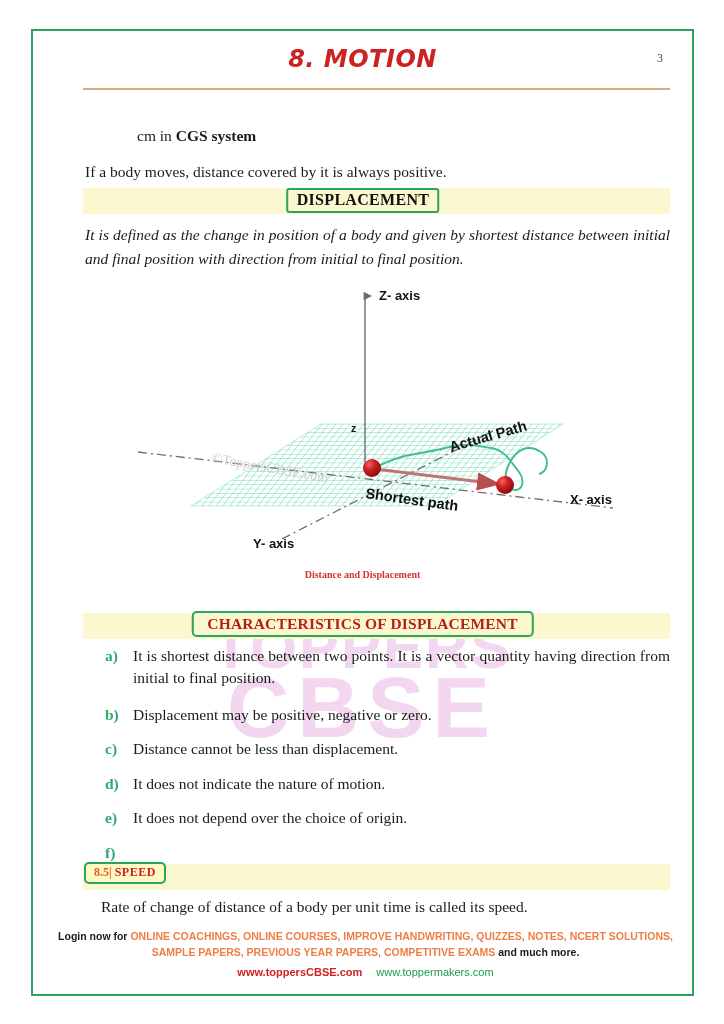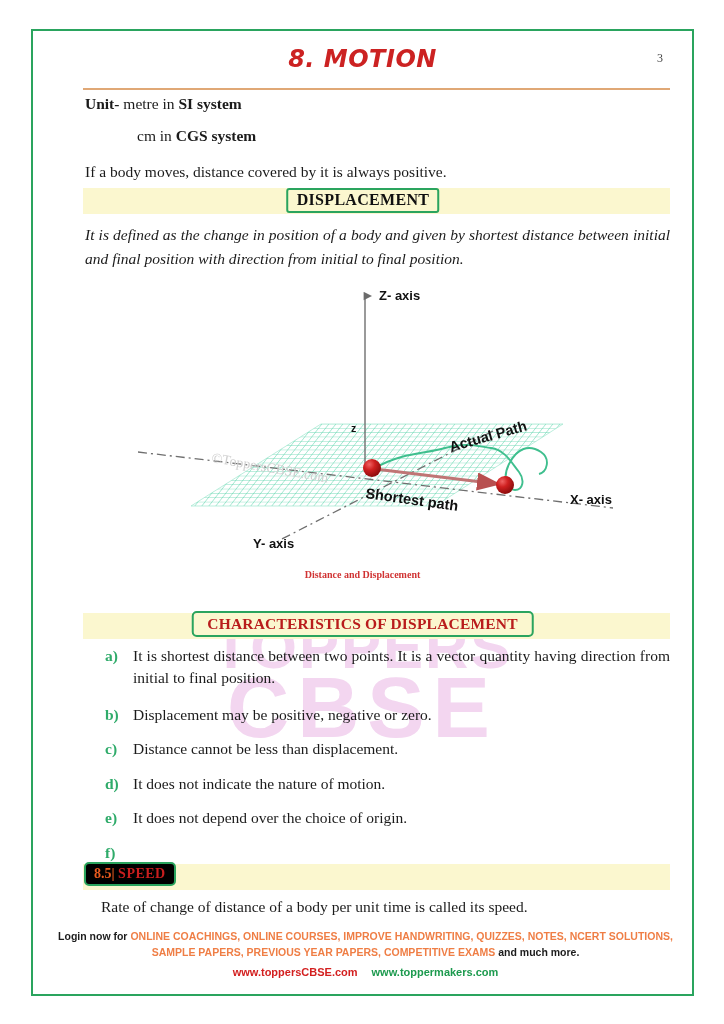--- a/index.html
+++ b/index.html
@@ -206,23 +206,23 @@
   }
   #char-list .char-item:first-child { margin-bottom: 14px; }
 
   
   #band-speed { top: 833px; }
   #box-speed {
     top: 831px;
     left: 51px;
     border-radius: 5px;
     padding: 2px 8px 3px 8px;
-    font-size: 14px;
-    font-family: "Liberation Serif", serif;
-    background: #000000;
+    font-size: 12px;
+    font-family: "Liberation Serif", serif;
+    background: #fef9c3;
   }
   #box-speed .num { color: #e85a1e; font-weight: bold; }
   #box-speed .lbl { color: #c81e1e; font-weight: bold; letter-spacing: 0.5px; }
 
   #speed-text { left: 52px; top: 865px; margin-left: 16px; }
 
   
   #footer {
     position: absolute;
     left: 24px;
@@ -231,43 +231,39 @@
     text-align: center;
     font-family: "Liberation Sans", sans-serif;
     font-size: 10.5px;
     line-height: 1.5;
   }
   #footer .login { color: #1c1c1c; font-weight: bold; }
   #footer .orange { color: #ef7e45; font-weight: bold; }
   #footer .dark { color: #1c1c1c; font-weight: bold; }
   #footer .urls { margin-top: 3px; font-size: 11px; }
   #footer .url-red { color: #d32020; font-weight: bold; }
-  #footer .url-green { color: #1c9a4e; font-weight: bold; margin-left: 14px; }
+  #footer .url-green { color: #1c9a4e; font-weight: normal; margin-left: 14px; }
 </style>
 </head>
 <body>
 
 <div id="page-frame">
   <div id="page-inner">
 
     <div id="watermark">
       <span class="wm-top">TOPPERS</span>
       <span class="wm-bot">CBSE</span>
     </div>
 
     <div id="header-row" class="layer">
       <div id="chapter-title">8. MOTION</div>
       <div id="page-number">3</div>
     </div>
     <div id="header-rule" class="layer"></div>
 
-    <div id="unit-line1" class="body-text layer">
-      <span class="bold">Unit-</span>
-      <span>metre in </span><span class="bold">SI system</span>
-    </div>
     <div id="unit-line2" class="body-text layer">
       <span>cm in </span><span class="bold">CGS system</span>
     </div>
 
     <div id="distance-positive" class="body-text layer">If a body moves, distance covered by it is always positive.</div>
 
     <div id="band-displacement" class="hl-band layer"></div>
     <div id="box-displacement" class="hl-box layer">DISPLACEMENT</div>
 
     <div id="def-displacement" class="layer">It is defined as the change in position of a body and given by shortest distance between initial and final position with direction from initial to final position.</div>

